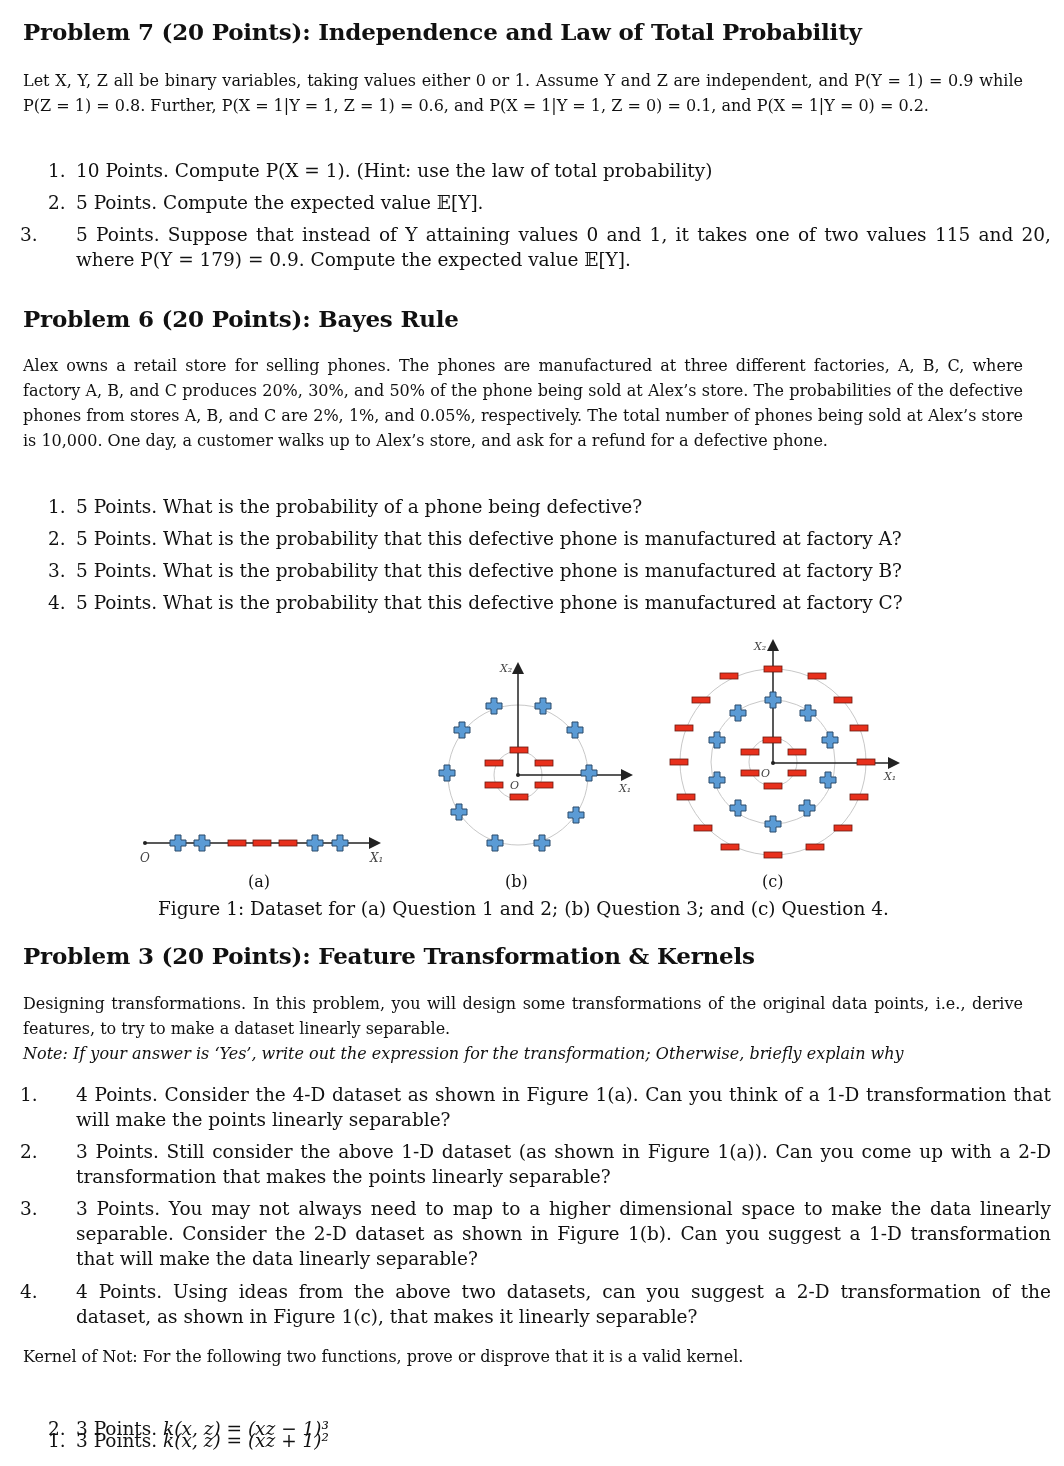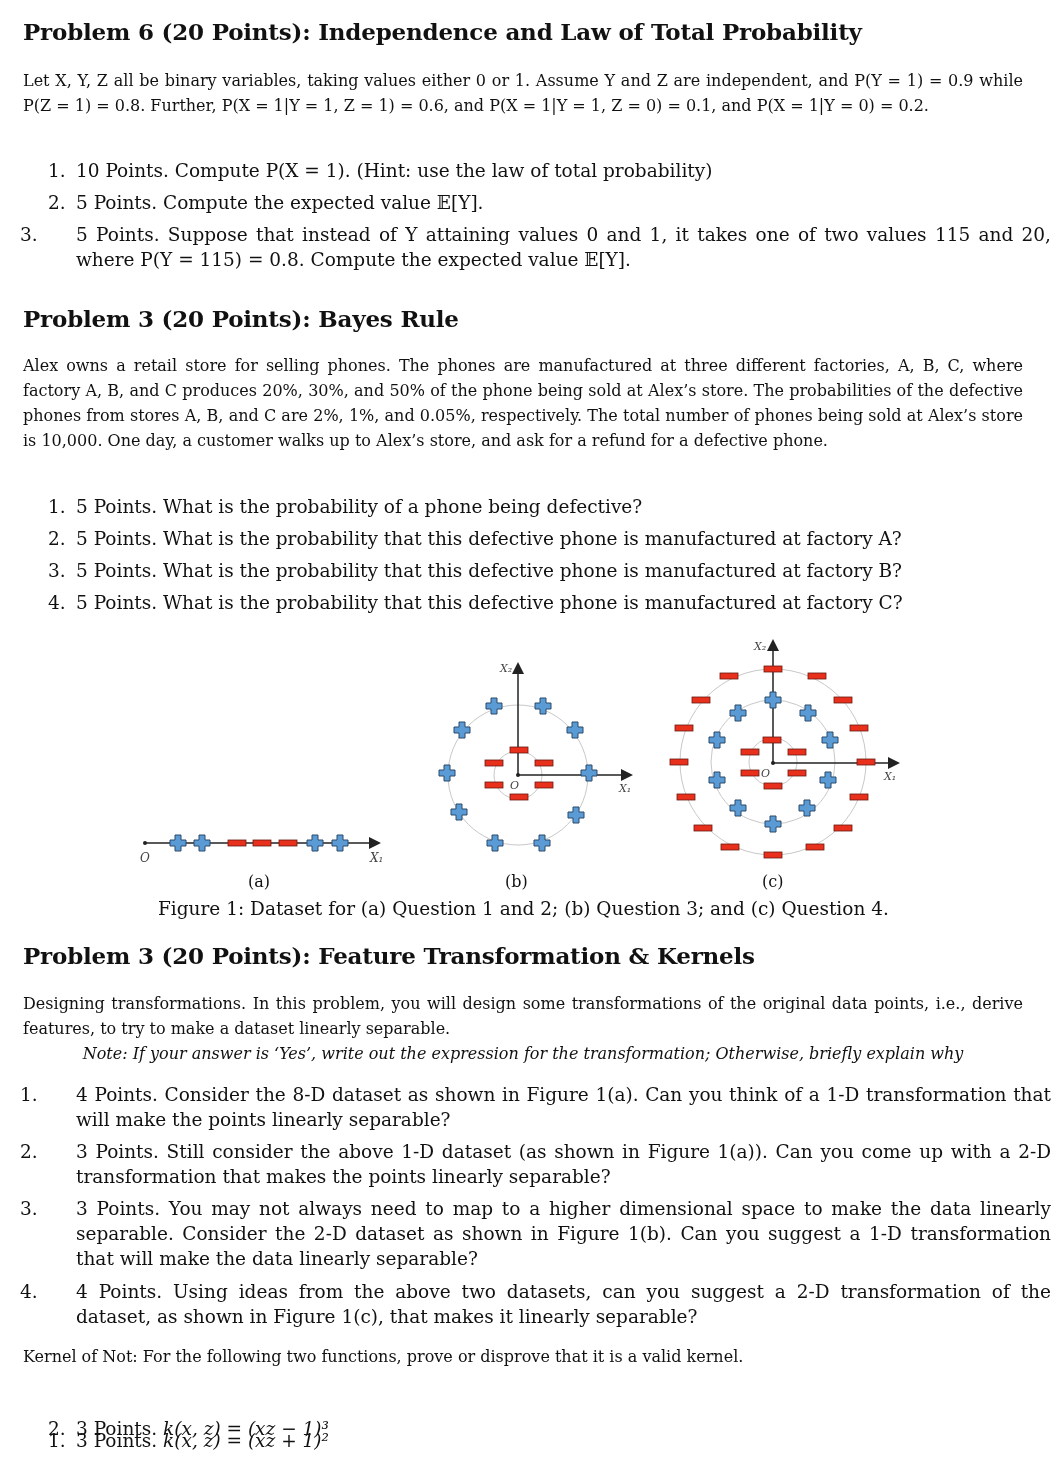--- a/index.html
+++ b/index.html
@@ -21,34 +21,34 @@
   i { font-style: italic; }
   .fig { position: absolute; left: 0; top: 630px; width: 1064px; height: 300px; }
   .figcap { position: absolute; top: 898px; left: 158px; font-size: 18.5px; text-align: right; }
   .sublabel { position: absolute; top: 872px; font-size: 16px; }
 </style>
 </head>
 <body>
 
 <div class="page">
 
-  <h2 style="top:18px">Problem 6 (20 Points): Independence and Law of Total Probability</h2>
+  <h2 style="top:18px">Problem 7 (20 Points): Independence and Law of Total Probability</h2>
   <div class="para" style="top:68px">Let X, Y, Z all be binary variables, taking values either 0 or 1. Assume Y and Z are independent, and P(Y = 1) = 0.9 while P(Z = 1) = 0.8. Further, P(X = 1|Y = 1, Z = 1) = 0.6, and P(X = 1|Y = 1, Z = 0) = 0.1, and P(X = 1|Y = 0) = 0.2.</div>
 
   <div class="item" style="top:158px">
     <span class="num">1.</span><b>10 Points.</b> <span>Compute P(X = 1). (Hint: use the law of total probability)</span>
   </div>
   <div class="item" style="top:190px">
     <span class="num">2.</span><b>5 Points.</b> <span>Compute the expected value 𝔼[Y].</span>
   </div>
   <div class="item hang" style="top:222px">
-    <span class="num">3.</span><b>5 Points.</b> <span>Suppose that instead of Y attaining values 0 and 1, it takes one of two values 115 and 20, where P(Y = 115) = 0.8. Compute the expected value 𝔼[Y].</span>
-  </div>
-
-  <h2 style="top:305px">Problem 3 (20 Points): Bayes Rule</h2>
+    <span class="num">3.</span><b>5 Points.</b> <span>Suppose that instead of Y attaining values 0 and 1, it takes one of two values 115 and 20, where P(Y = 179) = 0.9. Compute the expected value 𝔼[Y].</span>
+  </div>
+
+  <h2 style="top:305px">Problem 6 (20 Points): Bayes Rule</h2>
   <div class="para" style="top:353px">Alex owns a retail store for selling phones. The phones are manufactured at three different factories, A, B, C, where factory A, B, and C produces 20%, 30%, and 50% of the phone being sold at Alex’s store. The probabilities of the defective phones from stores A, B, and C are 2%, 1%, and 0.05%, respectively. The total number of phones being sold at Alex’s store is 10,000. One day, a customer walks up to Alex’s store, and ask for a refund for a defective phone.</div>
 
   <div class="item" style="top:494px">
     <span class="num">1.</span><b>5 Points.</b> <span>What is the probability of a phone being defective?</span>
   </div>
   <div class="item" style="top:526px">
     <span class="num">2.</span><b>5 Points.</b> <span>What is the probability that this defective phone is manufactured at factory A?</span>
   </div>
   <div class="item" style="top:558px">
     <span class="num">3.</span><b>5 Points.</b> <span>What is the probability that this defective phone is manufactured at factory B?</span>
@@ -166,26 +166,26 @@
 <div class="sublabel" style="left:505px">(b)</div>
 <div class="sublabel" style="left:762px">(c)</div>
 <div class="figcap">Figure 1: Dataset for (a) Question 1 and 2; (b) Question 3; and (c) Question 4.</div>
 
 <div class="page">
 
   <h2 style="top:942px">Problem 3 (20 Points): Feature Transformation &amp; Kernels</h2>
   <div class="para" style="top:991px">
     <b>Designing transformations.</b> <span>In this problem, you will design some transformations of the original data points, i.e., derive features, to try to make a dataset linearly separable.</span>
   </div>
-  <div class="para" style="top:1041px; text-align:center; white-space:nowrap;">
+  <div class="para" style="top:1041px; text-align:left; white-space:nowrap;">
     <i>Note: If your answer is ‘Yes’, write out the expression for the transformation; Otherwise, briefly explain why</i>
   </div>
 
   <div class="item hang" style="top:1082px">
-    <span class="num">1.</span><b>4 Points.</b> <span>Consider the 8-D dataset as shown in Figure 1(a). Can you think of a 1-D transformation that will make the points linearly separable?</span>
+    <span class="num">1.</span><b>4 Points.</b> <span>Consider the 4-D dataset as shown in Figure 1(a). Can you think of a 1-D transformation that will make the points linearly separable?</span>
   </div>
   <div class="item hang" style="top:1139px">
     <span class="num">2.</span><b>3 Points.</b> <span>Still consider the above 1-D dataset (as shown in Figure 1(a)). Can you come up with a 2-D transformation that makes the points linearly separable?</span>
   </div>
   <div class="item hang" style="top:1196px">
     <span class="num">3.</span><b>3 Points.</b> <span>You may not always need to map to a higher dimensional space to make the data linearly separable. Consider the 2-D dataset as shown in Figure 1(b). Can you suggest a 1-D transformation that will make the data linearly separable?</span>
   </div>
   <div class="item hang" style="top:1279px">
     <span class="num">4.</span><b>4 Points.</b> <span>Using ideas from the above two datasets, can you suggest a 2-D transformation of the dataset, as shown in Figure 1(c), that makes it linearly separable?</span>
   </div>

